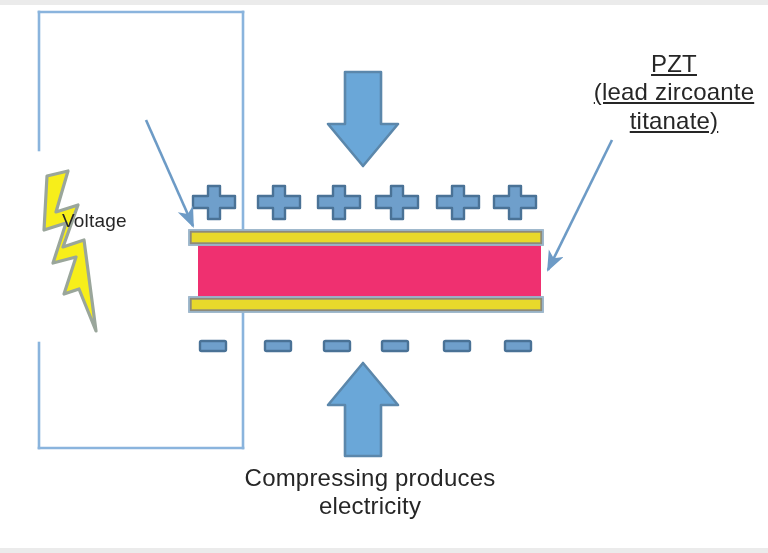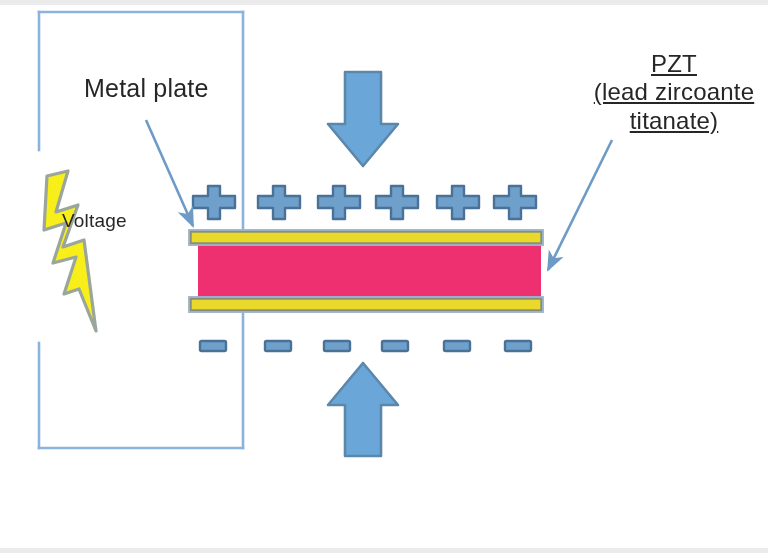--- a/index.html
+++ b/index.html
@@ -148,22 +148,23 @@
     </g>
 
     <g>
       <line x1="146" y1="120" x2="193" y2="226" stroke="#6d9bc6" stroke-width="2.6" marker-end="url(#arrowThin)"></line>
     </g>
     <g>
       <line x1="612" y1="140" x2="548" y2="270" stroke="#6d9bc6" stroke-width="2.6" marker-end="url(#arrowThin)"></line>
     </g>
   </svg>
 
-  <div class="label" id="lbl-metal-plate">Metal plate</div>
 
   <div class="label" id="lbl-voltage">Voltage</div>
 
   <div class="label center" id="lbl-pzt">PZT
 (lead zircoante
 titanate)</div>
 
+  <div class="label center" id="lbl-compress">Compressing produces
+electricity</div>
 
 </div>
 
 </body></html>

